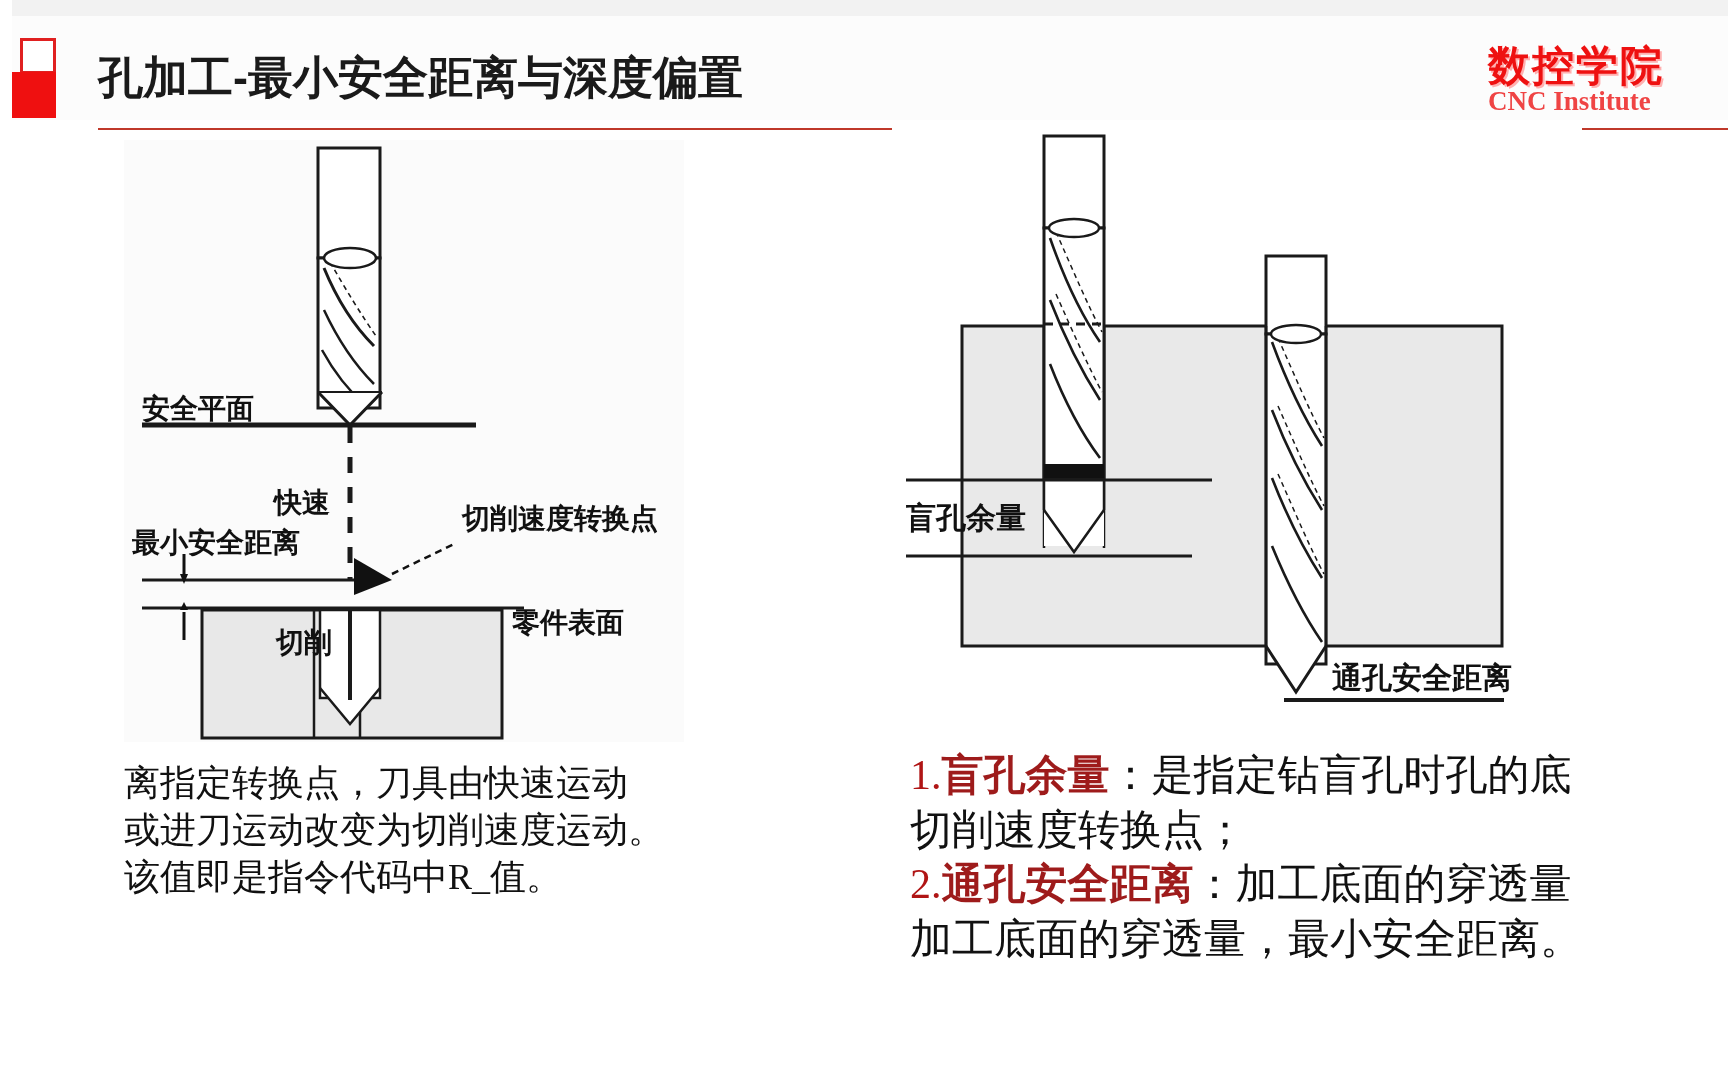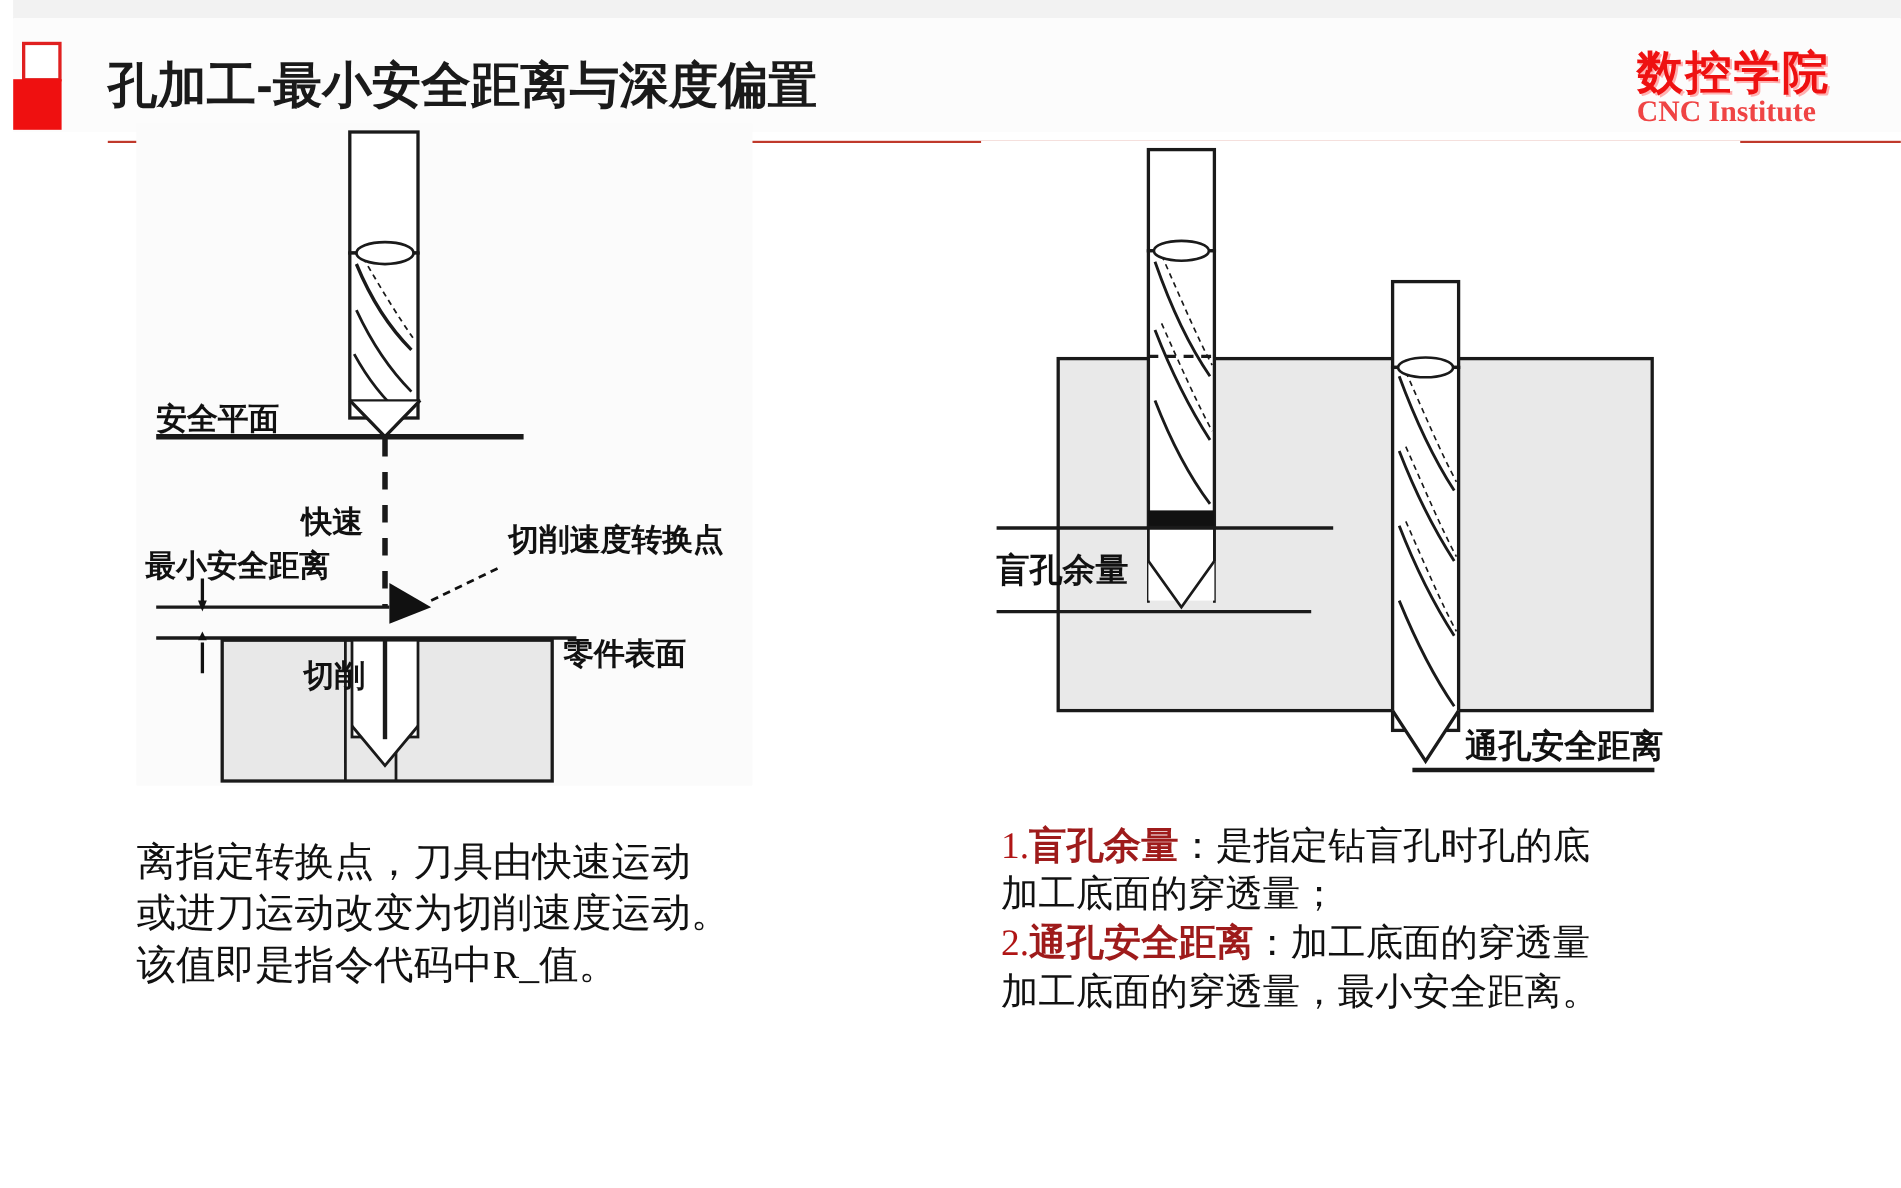--- a/index.html
+++ b/index.html
@@ -53,35 +53,35 @@
     letter-spacing:2px;white-space:nowrap;
     text-shadow:2px 2px 0 #ffb0b0;
   }
   .logo .en{
     position:absolute;left:16px;top:50px;
     font-family:"Liberation Serif","DejaVu Serif",serif;
     font-size:27px;font-weight:bold;color:#ef4444;
     letter-spacing:0px;white-space:nowrap;
   }
   
-  .figL{position:absolute;left:112px;top:112px;width:560px;height:602px;background:#fbfbfb;}
+  .figL{position:absolute;left:112px;top:140px;width:560px;height:602px;background:#fbfbfb;}
   .figR{position:absolute;left:880px;top:128px;width:690px;height:602px;background:#ffffff;}
   .figcap{
     font-family:"Liberation Sans","DejaVu Sans",sans-serif;
     font-weight:bold;color:#111;
   }
   
   .txtL{
     position:absolute;left:112px;top:760px;width:600px;
     font-size:36px;line-height:1.30;color:#111;
     font-family:"Liberation Serif","DejaVu Serif",serif;
   }
   .txtR{
     position:absolute;left:898px;top:748px;width:640px;
-    font-size:34px;line-height:1.30;color:#111;
+    font-size:42px;line-height:1.30;color:#111;
     font-family:"Liberation Serif","DejaVu Serif",serif;
   }
   .kw{color:#9e1b1b;font-weight:bold;}
   .kw2{color:#b01515;}
   .ln{display:block;white-space:nowrap;}
 </style>
 </head>
 <body>
 
 <div class="slide">
@@ -206,20 +206,20 @@
   <div class="txtL">
     <span class="ln">离指定转换点，刀具由快速运动</span>
     <span class="ln">或进刀运动改变为切削速度运动。</span>
     <span class="ln">该值即是指令代码中R_值。</span>
   </div>
 
   <div class="txtR">
     <span class="ln">
       <span class="kw2">1.</span><span class="kw">盲孔余量</span><span>：</span><span>是指定钻盲孔时孔的底</span>
     </span>
-    <span class="ln">加工底面的穿透量；</span>
+    <span class="ln">切削速度转换点；</span>
     <span class="ln">
       <span class="kw2">2.</span><span class="kw">通孔安全距离</span><span>：</span><span>加工底面的穿透量</span>
     </span>
     <span class="ln">加工底面的穿透量，最小安全距离。</span>
   </div>
 
 </div>
 
 </body></html>

